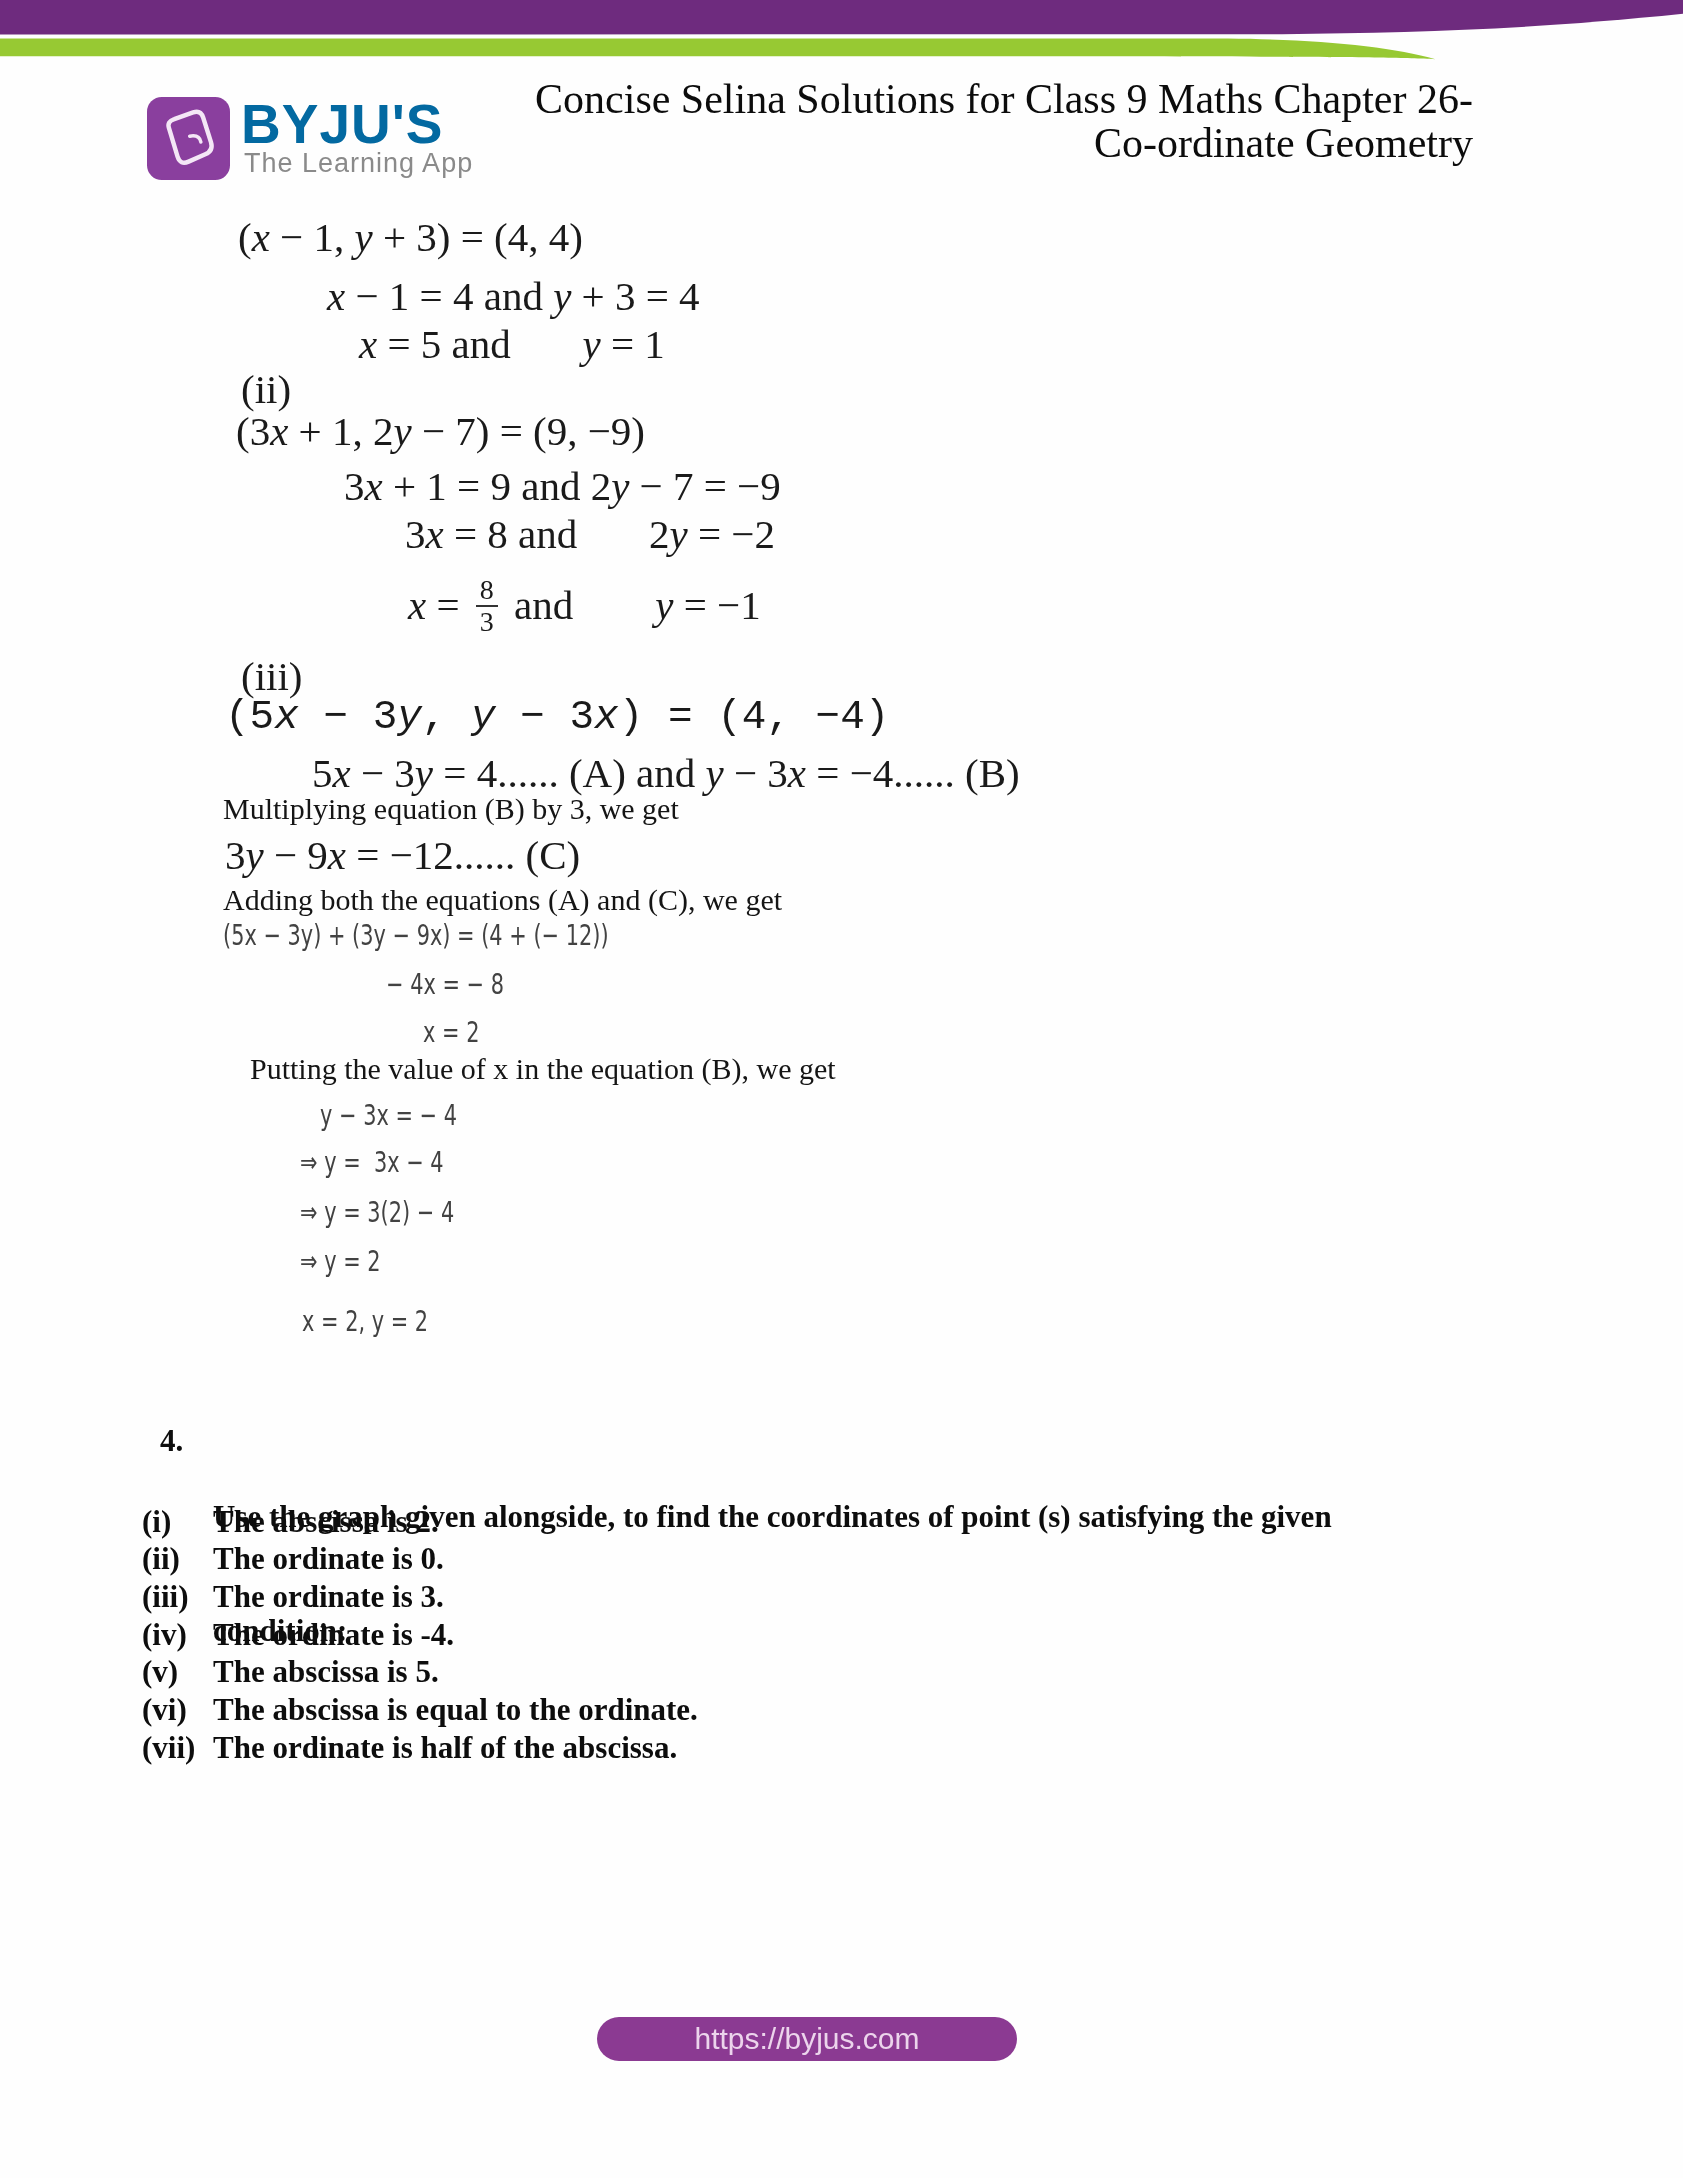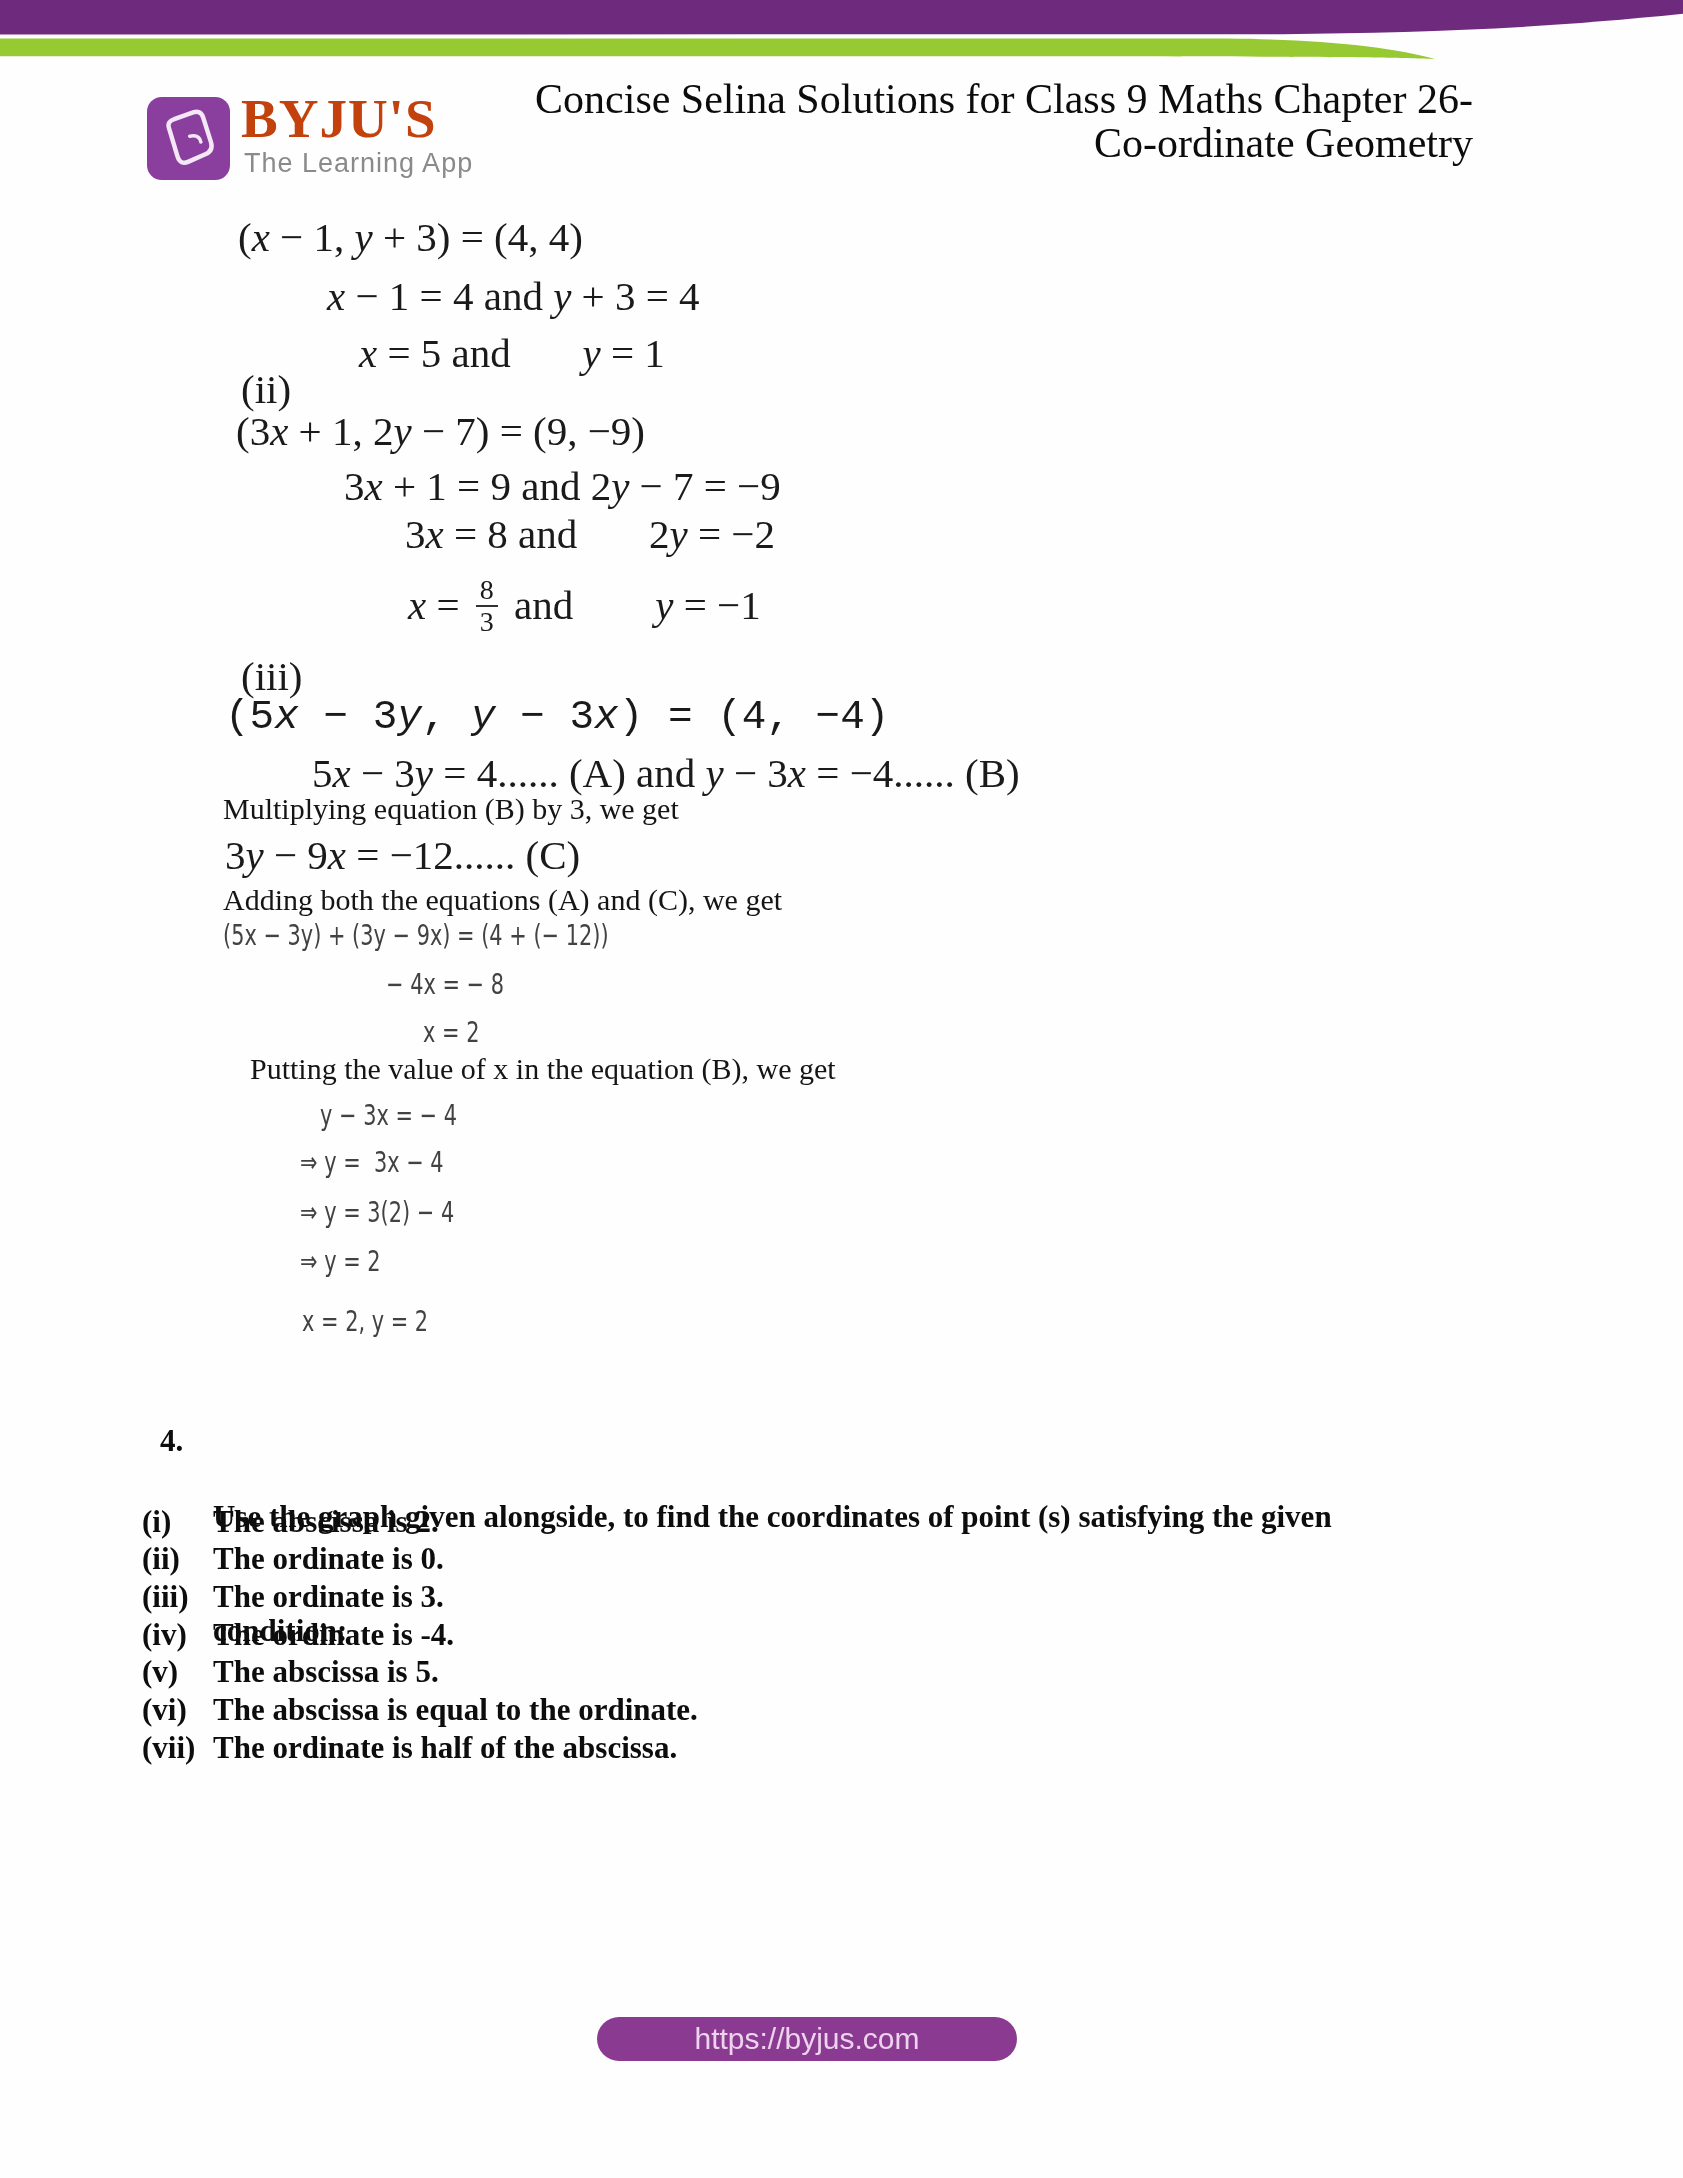--- a/index.html
+++ b/index.html
@@ -3,22 +3,22 @@
 <meta charset="utf-8">
 <style>
   html,body{margin:0;padding:0;background:#ffffff;}
   .page{position:relative;width:1683px;height:2178px;background:#fefefe;overflow:hidden;
         font-family:"Liberation Serif",serif;color:#111;}
   .abs{position:absolute;white-space:pre;line-height:1.15;}
   
   .bands{position:absolute;left:0;top:0;width:1683px;height:79px;}
   
   .logo-box{position:absolute;left:147px;top:97px;width:83px;height:83px;}
-  .brand{position:absolute;left:241px;top:91px;font-family:Liberation Serif, serif;
-         font-weight:bold;font-size:55px;color:#c2410c;letter-spacing:1px;line-height:1;}
+  .brand{position:absolute;left:241px;top:97px;font-family:Liberation Sans, sans-serif;
+         font-weight:bold;font-size:55px;color:#0369a1;letter-spacing:1px;line-height:1;}
   .tagline{position:absolute;left:244px;top:150px;font-family:"Liberation Sans",sans-serif;
          font-size:27px;color:#8a8a8a;letter-spacing:1px;line-height:1;}
   
   .title{position:absolute;right:210px;top:77px;text-align:right;font-weight:normal;
          font-size:42px;line-height:44px;color:#0c0c0c;}
   
   .mi,.rom{font-family:"Liberation Serif",serif;font-size:41px;color:#1a1a1a;}
   .txt{font-family:"Liberation Serif",serif;font-size:30px;color:#151515;}
   .ms{font-family:"DejaVu Sans",sans-serif;font-size:29px;color:#424242;
       transform:scaleX(.72);transform-origin:0 50%;}
@@ -55,21 +55,21 @@
   <div class="brand">BYJU'S</div>
   <div class="tagline">The Learning App</div>
 
   <div class="title">
     <div>Concise Selina Solutions for Class 9 Maths Chapter 26-</div>
     <div>Co-ordinate Geometry</div>
   </div>
 
   <div class="abs mi" style="left:238px;top:214px;">(<i>x</i> − 1, <i>y</i> + 3) = (4, 4)</div>
   <div class="abs mi" style="left:327px;top:273px;"><i>x</i> − 1 = 4 and <i>y</i> + 3 = 4</div>
-  <div class="abs mi" style="left:359px;top:321px;margin-top:9px;"><i>x</i> = 5 and       <i>y</i> = 1</div>
+  <div class="abs mi" style="left:359px;top:321px;"><i>x</i> = 5 and       <i>y</i> = 1</div>
   <div class="abs rom" style="left:241px;top:366px;">(ii)</div>
   <div class="abs mi" style="left:236px;top:408px;">(3<i>x</i> + 1, 2<i>y</i> − 7) = (9, −9)</div>
   <div class="abs mi" style="left:344px;top:463px;">3<i>x</i> + 1 = 9 and 2<i>y</i> − 7 = −9</div>
   <div class="abs mi" style="left:388px;top:511px;margin-left:17px;">3<i>x</i> = 8 and       2<i>y</i> = −2</div>
 
   <div class="abs frac-line" style="left:408px;top:570px;">
     <span class="mi"><i>x</i> = </span>
     <span class="frac">
       <span class="num">8</span>
       <span class="den">3</span>

